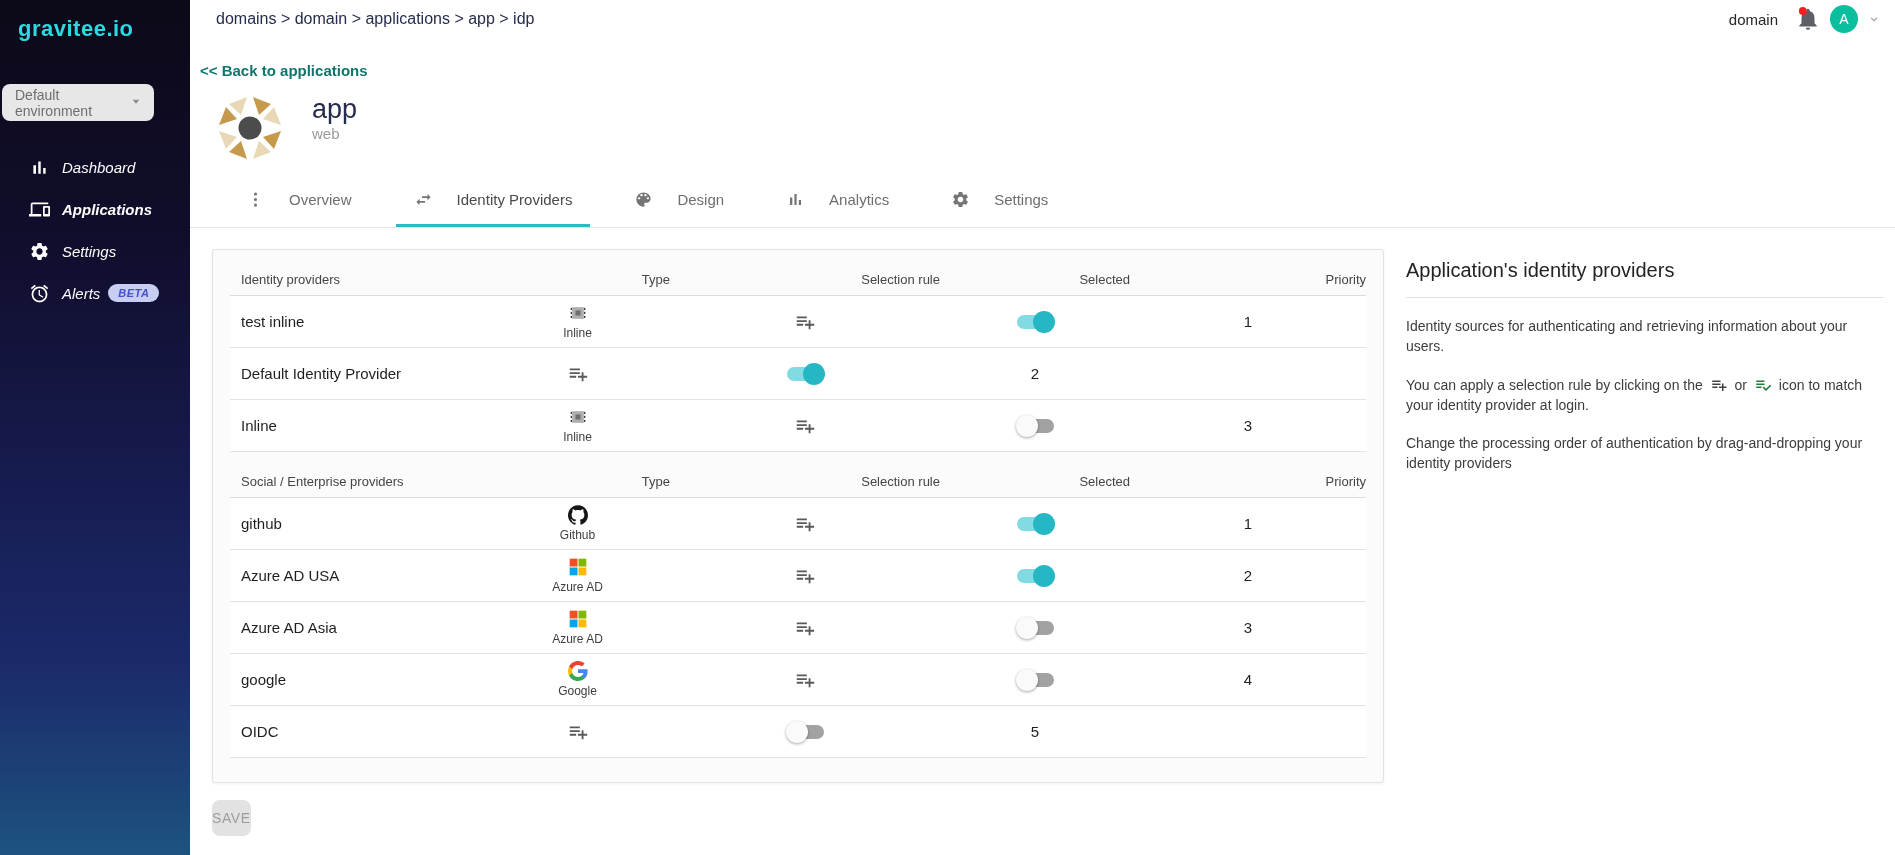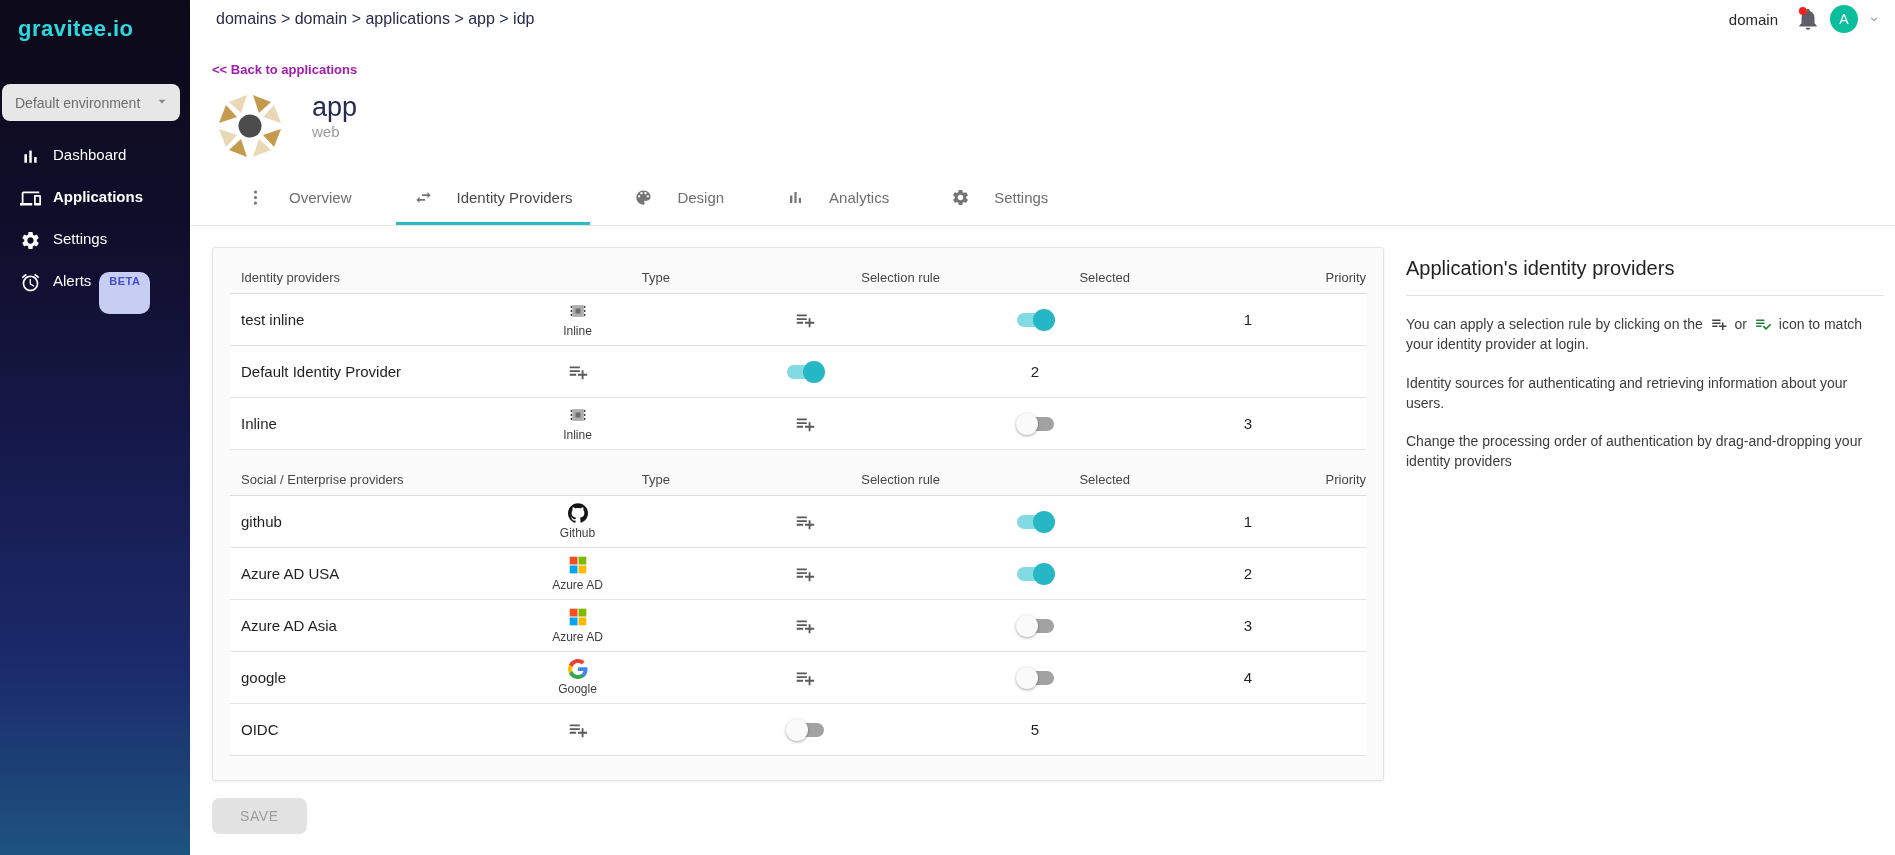--- a/index.html
+++ b/index.html
@@ -12,47 +12,47 @@
     --avatar-green:#0bbf9e; --logo-cyan:#2bd9e0;
   }
 
   
   .sidebar {
     width:190px; flex:none; height:855px; position:relative; color:#fff;
     background:linear-gradient(180deg,#0c0918 0%,#110e2e 30%,#171d52 58%,#1b2a6b 78%,#1d537f 100%);
   }
   .logo { padding:16px 7px 0 18px; font-size:22px; font-weight:700; letter-spacing:.5px; color:var(--logo-cyan); }
   .env-select {
-    margin:42px 0 0 2px; width:178px; height:37px; background:#e7e7e7; border-radius:8px;
+    margin:42px 0 0 2px; width:152px; height:37px; background:#e7e7e7; border-radius:8px;
     display:flex; align-items:center; justify-content:space-between; padding:0 10px 0 13px;
     color:#6e6e6e; font-size:14px; cursor:pointer;
   }
   .env-select svg { width:16px; height:16px; fill:#8a8a8a; }
   .nav { margin-top:25px; }
-  .nav-item { height:42px; display:flex; padding-left:20px; font-size:15px; color:#fdfdfd; cursor:pointer; }
+  .nav-item { height:42px; display:flex; align-items:center; padding-left:29px; font-size:15px; color:#fdfdfd; cursor:pointer;font-style:italic; }
   .nav-item.active { font-weight:700; }
   .nav-icon { width:21px; height:21px; margin-right:12px; display:inline-flex; }
   .nav-icon svg { width:21px; height:21px; fill:#fff; }
   .beta-badge { margin-left:8px; background:#c7cdf3; color:#4450cf; font-size:11px; font-weight:700; padding:3px 10px; border-radius:10px; letter-spacing:.5px; }
 
   
   .main { flex:1; position:relative; background:#fff; }
   .topbar { display:flex; align-items:center; justify-content:space-between; padding:4px 14px 0 26px; height:34px; }
   .breadcrumb { font-size:16px; color:#262c4e; }
   .crumb { cursor:pointer; }
   .crumb-sep { white-space:pre; }
   .topbar-right { display:flex; align-items:center; gap:9px; }
   .domain-label { font-size:15px; color:#262626; margin-right:8px; }
   .bell { width:26px; height:26px; display:inline-flex; cursor:pointer; }
   .bell svg { width:26px; height:26px; }
   .avatar { width:28px; height:28px; border-radius:50%; background:var(--avatar-green); color:#fff; display:flex; align-items:center; justify-content:center; font-size:14px; cursor:pointer; }
   .tb-chevron { display:inline-flex; cursor:pointer; }
   .tb-chevron svg { width:14px; height:14px; stroke:#9e9e9e; fill:none; stroke-width:2; }
 
-  .back-link { margin:28px 0 0 22px; display:inline-block; font-size:13px; font-weight:600; color:#a21caf; cursor:pointer; }
+  .back-link { margin:28px 0 0 10px; display:inline-block; font-size:15px; font-weight:600; color:#0f766e; cursor:pointer; }
 
   .app-header { display:flex; align-items:flex-start; margin:12px 0 0 24px; gap:26px; }
   .app-avatar { width:72px; height:72px; flex:none; }
   .app-title { font-size:27px; font-weight:500; color:#262c4e; margin-top:2px; }
   .app-subtitle { font-size:15px; color:#9b9b9b; }
 
   .tabs { display:flex; align-items:flex-end; margin-top:10px; padding-left:38px; border-bottom:1px solid #e4e4e4; gap:26px; }
   .tab { display:flex; align-items:center; gap:24px; padding:16px 18px 15px; border-bottom:3px solid transparent; color:#6f6f6f; font-size:15px; cursor:pointer; white-space:nowrap; }
   .tab.active { border-bottom-color:var(--accent-teal); color:#4a4a4a; }
   .tab-icon { display:inline-flex; }
@@ -87,21 +87,21 @@
   
   .side-panel { margin-left:22px; width:478px; padding-top:10px; }
   .sp-title { font-size:20px; color:#232323; font-weight:400; }
   .sp-divider { border:none; border-top:1px solid #e2e2e2; margin:15px 0 0; }
   .side-panel p { font-size:14px; color:#3c3c3c; line-height:1.45; margin:18px 0 0; }
   .inline-ic { display:inline-flex; vertical-align:-4px; margin:0 3px; }
   .inline-ic svg { width:18px; height:18px; }
   .inline-ic.add svg { fill:#424242; }
   .inline-ic.check svg { fill:#1e7e34; }
 
-  .save-btn { margin:17px 0 0 22px; background:#e2e2e2; color:#9d9d9d; border:none; border-radius:8px; padding:10px 28px; font-size:14px; letter-spacing:.6px; font-family:inherit; cursor:default; }
+  .save-btn { margin:17px 0 0 22px; background:#e2e2e2; color:#9d9d9d; border:none; border-radius:8px; padding:10px 0; font-size:14px; letter-spacing:.6px; font-family:inherit; cursor:default; }
 </style>
 </head>
 <body style="--accent-teal: #2fb9c7; --toggle-on-track: #82dae2; --toggle-on-thumb: #26b7c4; --avatar-green: #0bbf9e; --logo-cyan: #2bd9e0; --notification-red: #fb1c1c; --mongodb-green: #13aa52; --openid-orange: #f59220;">
 
 <div class="sidebar">
   <div class="logo">gravitee.io</div>
   <div class="env-select">
     <span>Default environment</span>
     <span><svg viewBox="0 0 24 24">
           <path d="M7 10h10l-5 6z"></path>
@@ -469,34 +469,34 @@
               <span class="tg-thumb"></span>
             </span>
           </div>
           <div class="prio">5</div>
         </div>
       </div>
 
     <div class="side-panel">
       <div class="sp-title">Application's identity providers</div>
       <hr class="sp-divider">
+      <p>Identity sources for authenticating and retrieving information about your users.</p>
       <p>
         <span>You can apply a selection rule by clicking on the</span>
         <span class="inline-ic add">
             <svg viewBox="0 0 24 24">
               <path d="M14 10H3v2h11v-2zm0-4H3v2h11V6zm4 8v-4h-2v4h-4v2h4v4h2v-4h4v-2h-4zM3 16h7v-2H3v2z"></path>
             </svg>
           </span>
         <span>or</span>
         <span class="inline-ic check">
             <svg viewBox="0 0 24 24">
               <path d="M14 10H3v2h11v-2zm0-4H3v2h11V6zM3 16h7v-2H3v2zm18.5-4.5L23 13l-6.99 7-4.51-4.5L13 14l3.01 3 5.49-5.5z"></path>
             </svg>
           </span>
         <span>icon to match your identity provider at login.</span>
       </p>
-      <p>Identity sources for authenticating and retrieving information about your users.</p>
       <p>Change the processing order of authentication by drag-and-dropping your identity providers</p>
     </div>
   </div>
 
   <button class="save-btn">SAVE</button>
 </div>
 
 </body></html>

